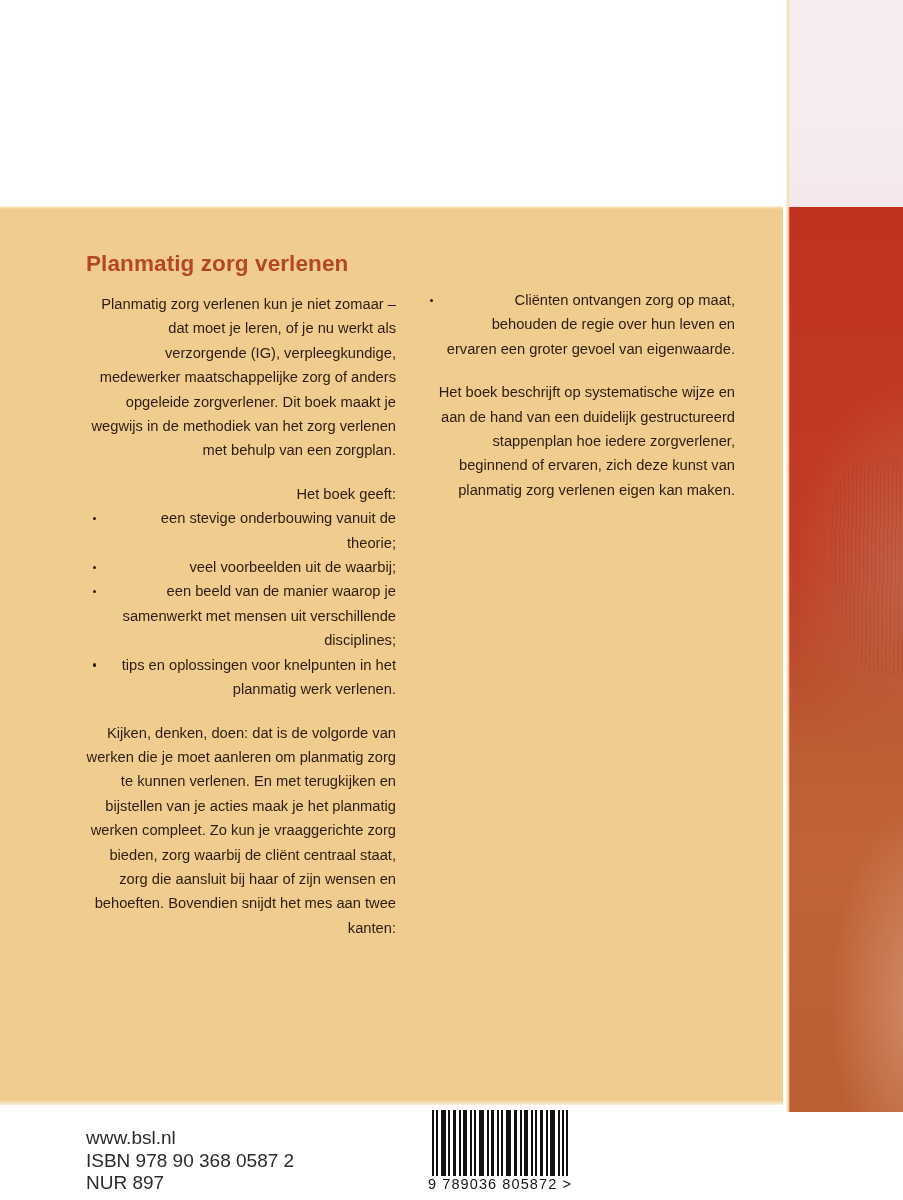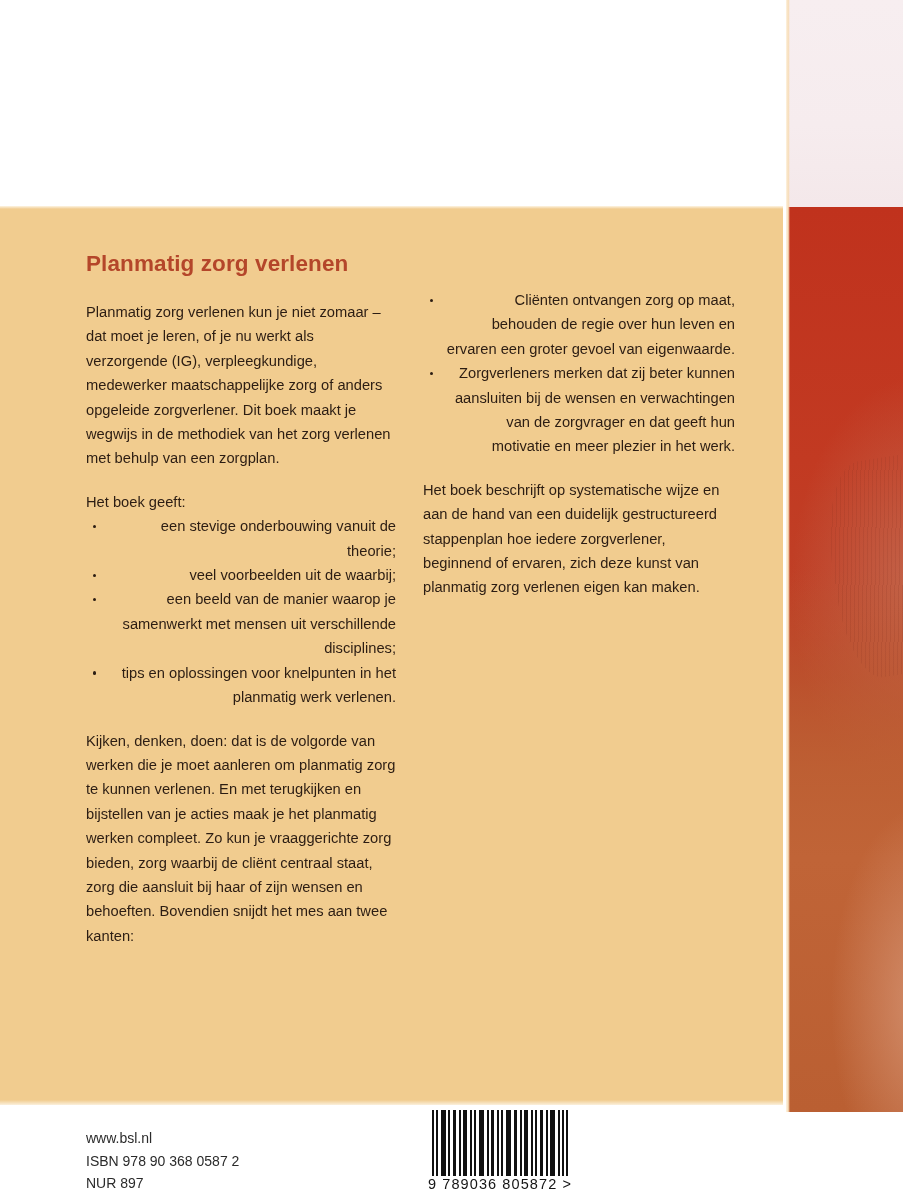--- a/index.html
+++ b/index.html
@@ -111,21 +111,21 @@
   .col {
     position: absolute;
     top: 82px;
     color: #2c1d13;
     font-size: 14.7px;
     line-height: 24.4px;
   }
   .col-left  { left: 86px;  width: 310px; }
   .col-right { left: 423px; width: 312px; }
 
-  .para { margin: 12px 0 19px 0; }
+  .para { margin: 4px 0 19px 0; text-align: right; }
   .para:last-child { margin-bottom: 0; }
 
   ul.blist {
     list-style: none;
     margin: 0 0 19px 0;
     padding: 0;
     text-align: right;
   }
   ul.blist li {
     position: relative;
@@ -144,21 +144,21 @@
   }
   .tight { margin-bottom: 0; }
   .gap-lg { margin-bottom: 22px; }
 
   
   .footer-info {
     position: absolute;
     left: 86px;
     top: 1127px;
     color: #2b2b2b;
-    font-size: 14px;
+    font-size: 19px;
     line-height: 22.5px;
   }
   .footer-info div { white-space: nowrap; }
 
   
   .barcode {
     position: absolute;
     left: 424px;
     top: 1106px;
     width: 152px;
@@ -220,21 +220,20 @@
         <li>een beeld van de manier waarop je samenwerkt met mensen uit verschillende disciplines;</li>
         <li>tips en oplossingen voor knelpunten in het planmatig werk verlenen.</li>
       </ul>
 
       <p class="para">Kijken, denken, doen: dat is de volgorde van werken die je moet aanleren om planmatig zorg te kunnen verlenen. En met terugkijken en bijstellen van je acties maak je het planmatig werken compleet. Zo kun je vraaggerichte zorg bieden, zorg waarbij de cliënt centraal staat, zorg die aansluit bij haar of zijn wensen en behoeften. Bovendien snijdt het mes aan twee kanten:</p>
     </div>
 
     <div class="col col-right">
       <ul class="blist gap-lg">
         <li>Cliënten ontvangen zorg op maat, behouden de regie over hun leven en ervaren een groter gevoel van eigenwaarde.</li>
-        <li>Zorgverleners merken dat zij beter kunnen aansluiten bij de wensen en verwachtingen van de zorgvrager en dat geeft hun motivatie en meer plezier in het werk.</li>
       </ul>
       <p class="para">Het boek beschrijft op systematische wijze en aan de hand van een duidelijk gestructureerd stappenplan hoe iedere zorgverlener, beginnend of ervaren, zich deze kunst van planmatig zorg verlenen eigen kan maken.</p>
     </div>
   </div>
 
   <div class="footer-info">
     <div>www.bsl.nl</div>
     <div>ISBN 978 90 368 0587 2</div>
     <div>NUR 897</div>
   </div>

